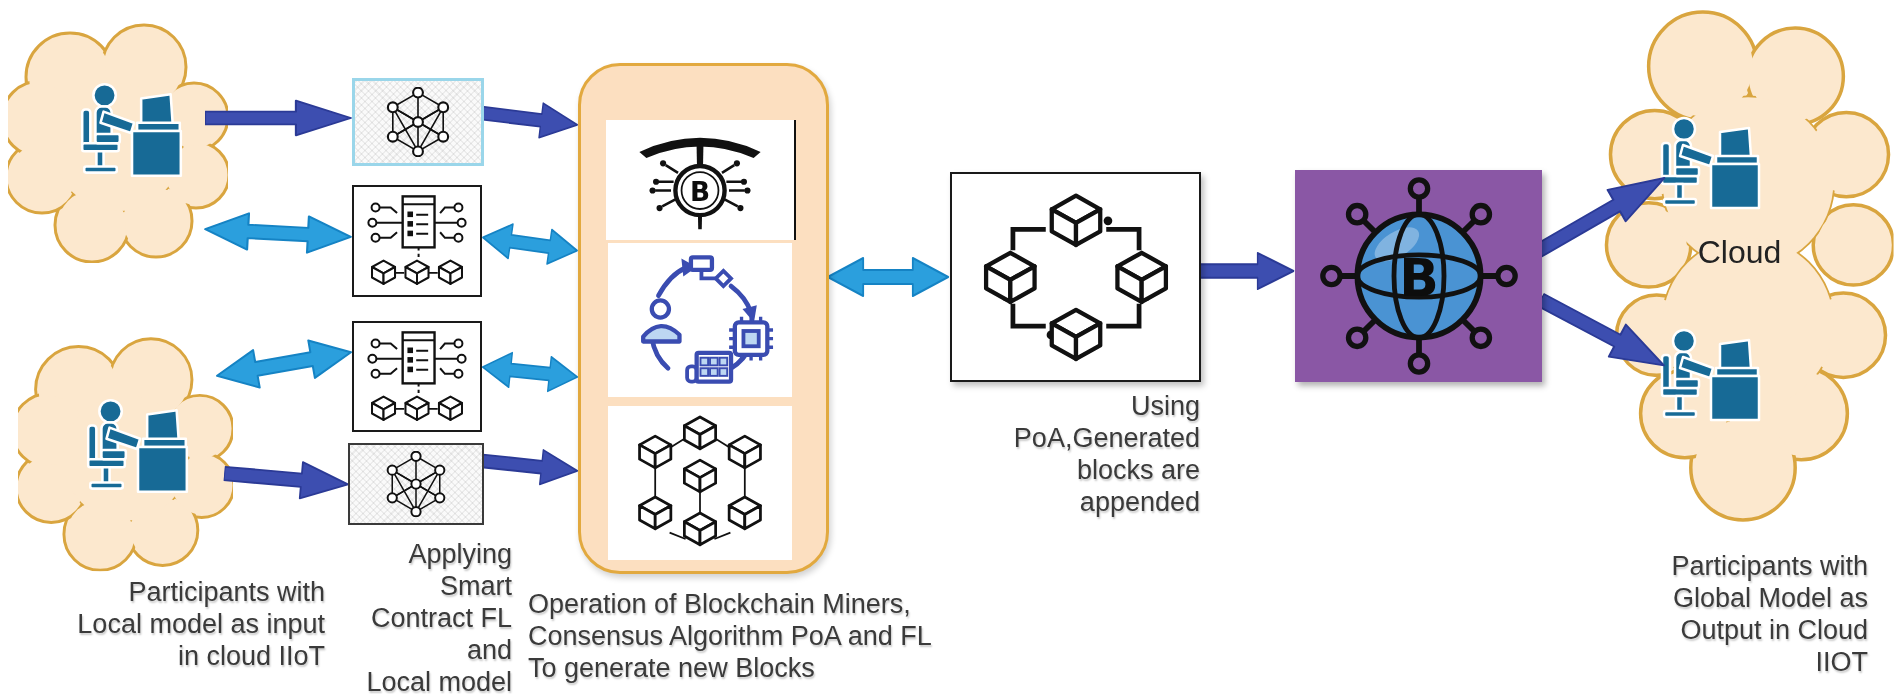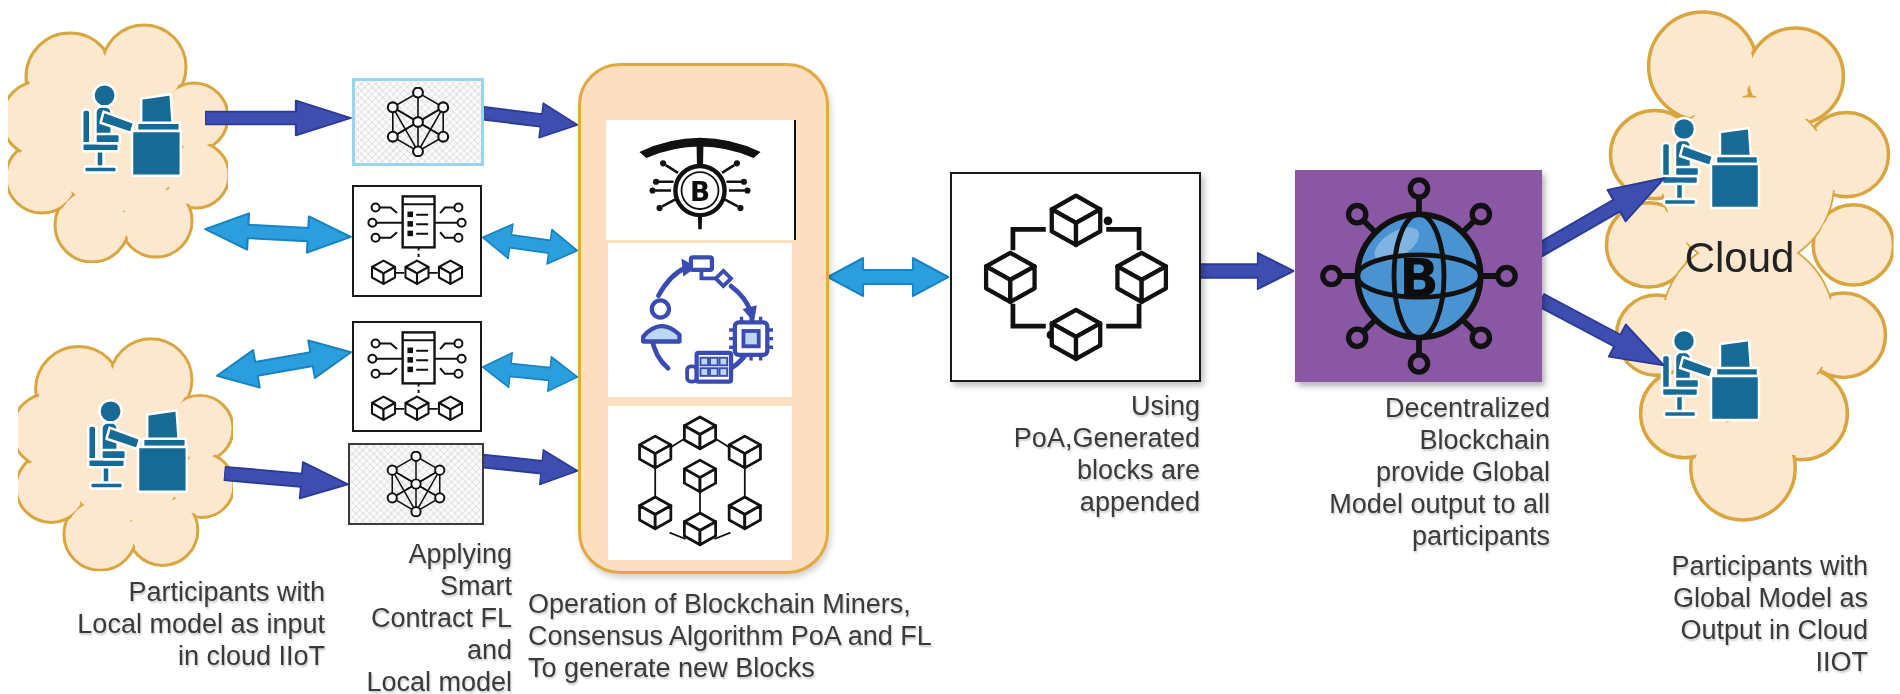--- a/index.html
+++ b/index.html
@@ -17,21 +17,21 @@
   .panel{position:absolute;border-radius:42px;background:var(--panel-fill);
          border:3px solid var(--panel-border);box-shadow:2px 4px 6px rgba(0,0,0,0.18);}
   .panel .inner{position:absolute;background:#fff;display:flex;align-items:center;justify-content:center;}
   .arrow{position:absolute;}
   .arrow svg{display:block;width:100%;height:100%;}
   .arrow.dark use{fill:var(--arrow-dark);stroke:var(--arrow-dark-edge);stroke-width:2;stroke-linejoin:round;}
   .arrow.light use{fill:var(--arrow-light);stroke:var(--arrow-light-edge);stroke-width:2;stroke-linejoin:round;}
   .purplebox{position:absolute;background:var(--purple-fill);box-shadow:3px 4px 6px rgba(0,0,0,0.3);
              display:flex;align-items:center;justify-content:center;}
   .shadowed{box-shadow:3px 4px 6px rgba(0,0,0,0.25);}
-  .cloudlabel{position:absolute;text-align:center;font-size:42px;color:#222;}
+  .cloudlabel{position:absolute;text-align:center;font-size:32px;color:#222;}
   .coin-b{font-family:"DejaVu Sans", sans-serif;font-weight:bold;fill:#0d0d0d;text-anchor:middle;}
 </style>
 </head>
 <body>
 
 <div class="stage">
 
   <svg width="0" height="0" style="position:absolute" aria-hidden="true">
     <defs>
       <g id="g-arrow1">
@@ -450,23 +450,18 @@
 Contract FL
 and
 Local model</div>
   <div class="cap left-align" style="left:528px;top:588px;width:430px">Operation of Blockchain Miners,
 Consensus Algorithm PoA and FL
 To generate new Blocks</div>
   <div class="cap" style="left:948px;top:390px;width:252px">Using
 PoA,Generated
 blocks are
 appended</div>
-  <div class="cap" style="left:1288px;top:392px;width:262px">Decentralized
-Blockchain
-provide Global
-Model output to all
-participants</div>
   <div class="cap" style="left:1586px;top:550px;width:282px">Participants with
 Global Model as
 Output in Cloud
 IIOT</div>
 
 </div>
 
 </body></html>

